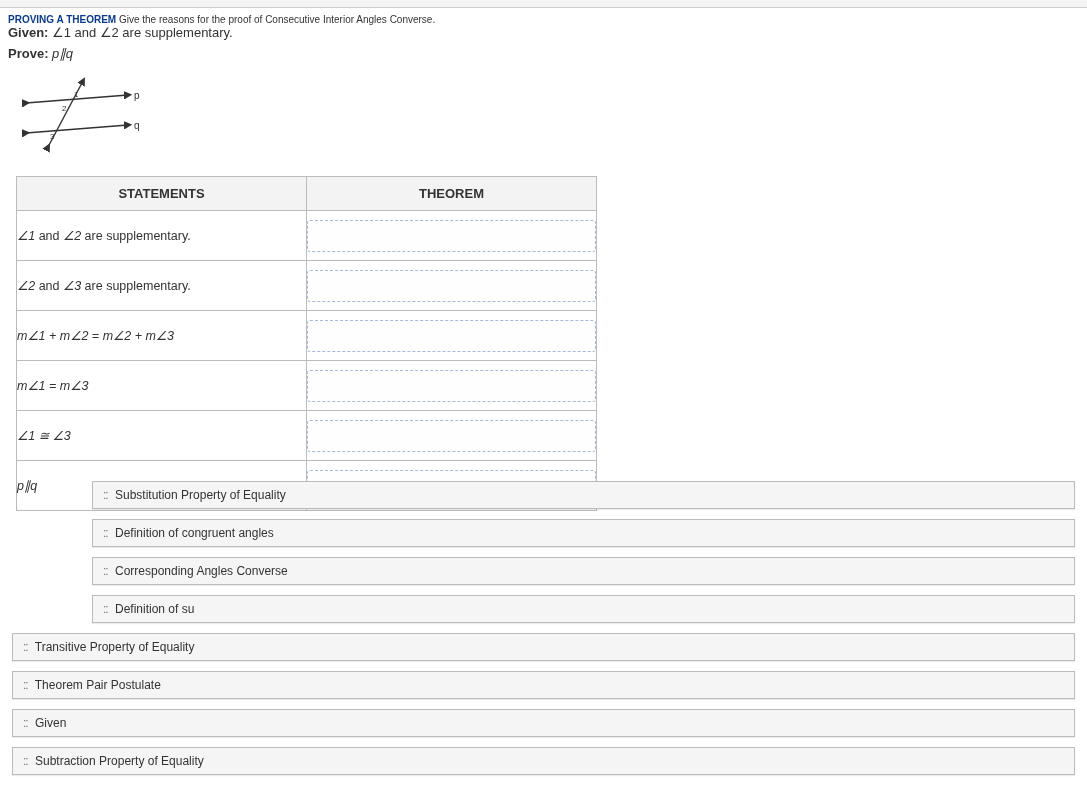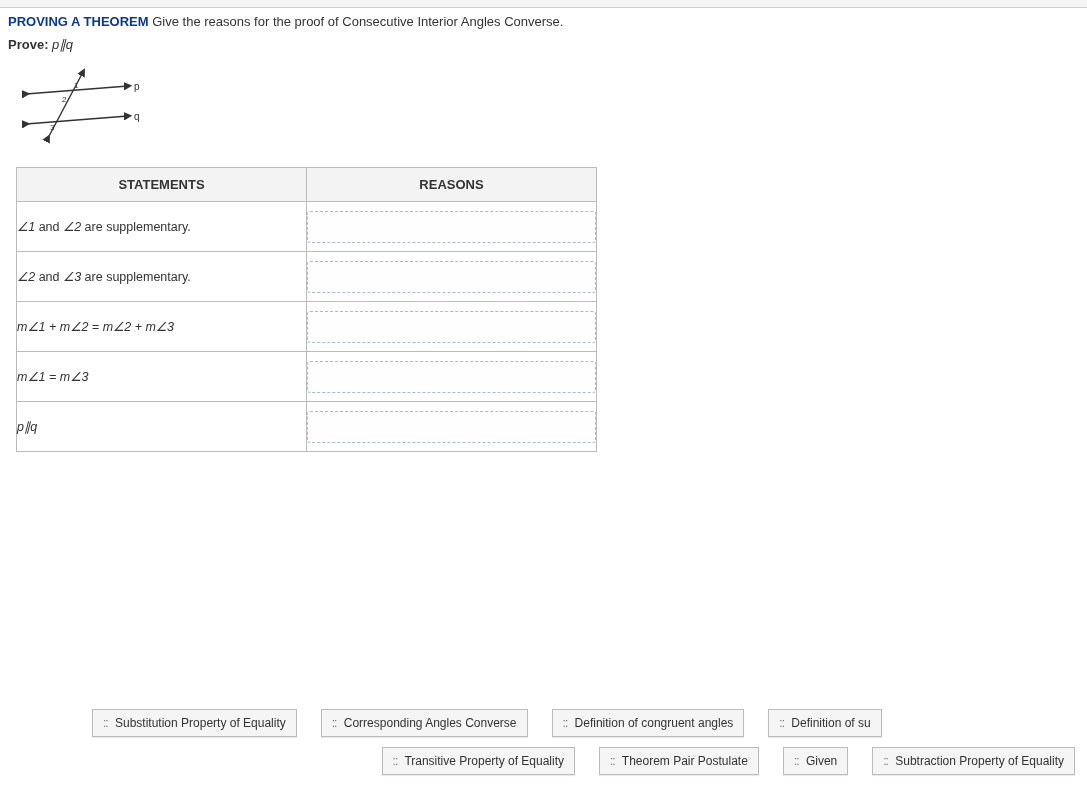--- a/index.html
+++ b/index.html
@@ -15,22 +15,21 @@
   }
   .top-bar {
     height: 8px;
     border-bottom: 1px solid #ccc;
     background: #f4f4f4;
   }
   .content {
     padding: 6px 8px 0 8px;
   }
   .heading-line {
-    margin-bottom: 8px;
-    font-size: 13px;
+    font-size: 10px;
   }
   .heading-strong {
     font-weight: bold;
     color: #0a3a8f;
   }
   .given-line, .prove-line {
     margin-bottom: 6px;
     font-size: 13px;
   }
   .bold { font-weight: bold; }
@@ -81,24 +80,25 @@
     left: 0;
     right: 0;
     padding: 0 12px;
     display: flex;
     flex-direction: column;
     gap: 10px;
     align-items: flex-end;
   }
   .tile-row {
     display: flex;
-    gap: 24px;
+    gap: 10px;
     flex-wrap: nowrap;
     justify-content: flex-end;
     width: 100%;
+    flex-direction: column;
   }
   .tile-row.first { justify-content: flex-start; padding-left: 80px;}
   .tile {
     border: 1px solid #bbb;
     background: #f5f5f5;
     padding: 6px 10px;
     font-size: 12px;
     color: #333;
     white-space: nowrap;
     cursor: grab;
@@ -114,20 +114,23 @@
 <body>
 
 <div class="top-bar"></div>
 
 <div class="content">
 
   <div class="heading-line">
     <span class="heading-strong">PROVING A THEOREM</span><span> Give the reasons for the proof of Consecutive Interior Angles Converse.</span>
   </div>
 
+  <div class="given-line">
+    <span class="bold">Given:</span><span> ∠1  and  ∠2  are supplementary.</span>
+  </div>
 
   <div class="prove-line">
     <span class="bold">Prove:</span><span style="font-style:italic"> p∥q</span>
   </div>
 
   <div class="diagram">
     <svg width="130" height="80" viewBox="0 0 130 80">
       <defs>
         <marker id="ah" markerWidth="6" markerHeight="6" refX="3" refY="3" orient="auto">
           <path d="M0,0 L6,3 L0,6 Z" fill="#333"></path>
@@ -141,21 +144,21 @@
       <text x="56" y="22" font-size="8" fill="#333">1</text>
       <text x="44" y="36" font-size="8" fill="#333">2</text>
       <text x="32" y="64" font-size="8" fill="#333">3</text>
     </svg>
   </div>
 
   <table class="proof-table">
     <thead>
       <tr>
         <th class="stmt">STATEMENTS</th>
-        <th class="rsn">REASONS</th>
+        <th class="rsn">THEOREM</th>
       </tr>
     </thead>
     <tbody>
         <tr>
           <td class="stmt-cell">∠1  <span class="upright">and</span>  ∠2  <span class="upright">are supplementary.</span></td>
           <td class="reason-cell">
             <div class="dropzone"></div>
           </td>
         </tr>
         <tr>
@@ -170,35 +173,41 @@
             <div class="dropzone"></div>
           </td>
         </tr>
         <tr>
           <td class="stmt-cell">m∠1 = m∠3</td>
           <td class="reason-cell">
             <div class="dropzone"></div>
           </td>
         </tr>
         <tr>
+          <td class="stmt-cell">∠1 ≅ ∠3</td>
+          <td class="reason-cell">
+            <div class="dropzone"></div>
+          </td>
+        </tr>
+        <tr>
           <td class="stmt-cell">p∥q</td>
           <td class="reason-cell">
             <div class="dropzone"></div>
           </td>
         </tr>
       </tbody>
   </table>
 
 </div>
 
 <div class="tiles">
   <div class="tile-row first">
       <div class="tile"><span class="dots">::</span><span> Substitution Property of Equality</span></div>
+      <div class="tile"><span class="dots">::</span><span> Definition of congruent angles</span></div>
       <div class="tile"><span class="dots">::</span><span> Corresponding Angles Converse</span></div>
-      <div class="tile"><span class="dots">::</span><span> Definition of congruent angles</span></div>
       <div class="tile"><span class="dots">::</span><span> Definition of su</span></div>
     </div>
   <div class="tile-row">
       <div class="tile"><span class="dots">::</span><span> Transitive Property of Equality</span></div>
       <div class="tile"><span class="dots">::</span><span> Theorem Pair Postulate</span></div>
       <div class="tile"><span class="dots">::</span><span> Given</span></div>
       <div class="tile"><span class="dots">::</span><span> Subtraction Property of Equality</span></div>
     </div>
 </div>
 

